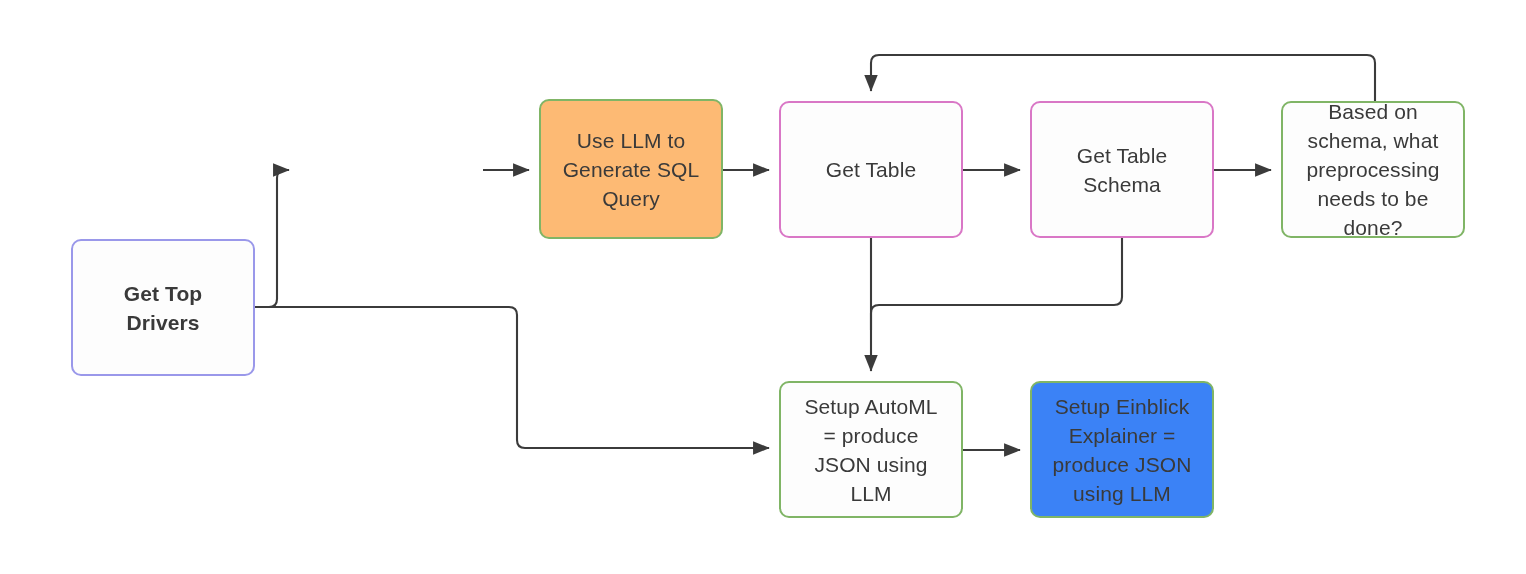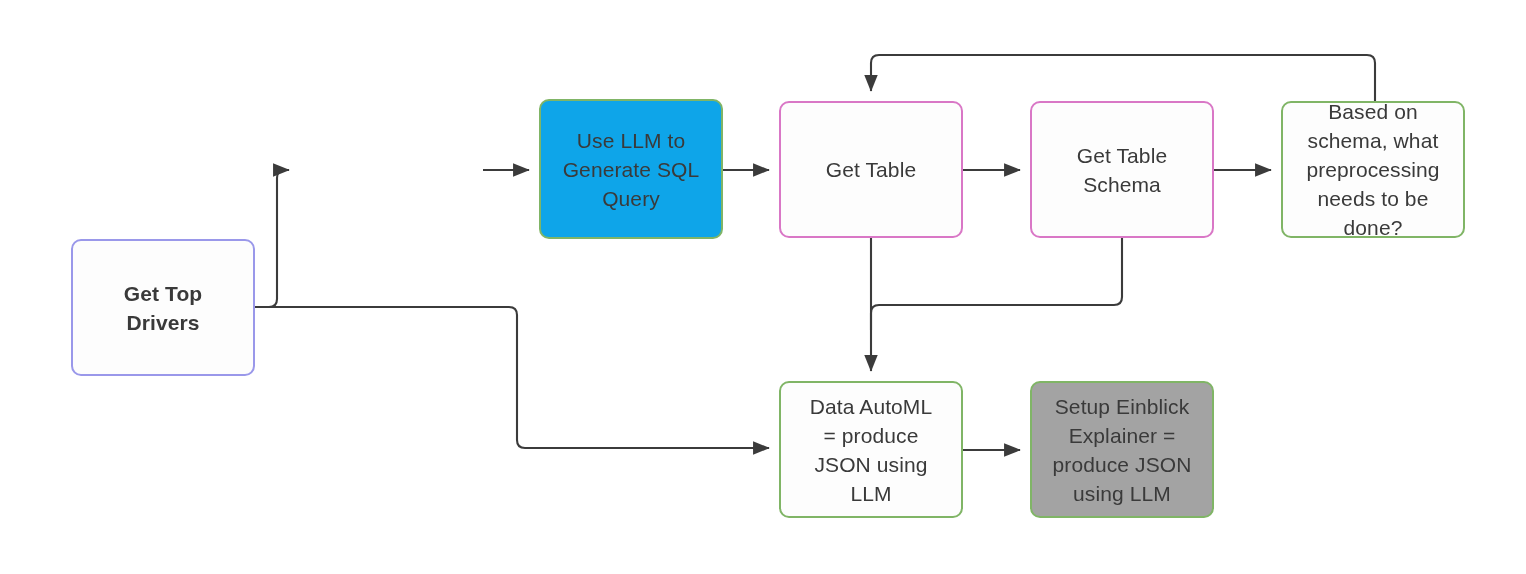--- a/index.html
+++ b/index.html
@@ -85,21 +85,21 @@
       <path d="M963,450 L1020,450" marker-end="url(#arrowhead)"></path>
     </g>
   </svg>
 
   <div class="node purple" style="left: 71px; top: 239px; width: 184px; height: 137px; border-color: rgb(154, 152, 234); background: rgb(253, 253, 253); color: rgb(58, 58, 58); font-weight: bold;">
     <span class="label">Get Top
 Drivers</span>
   </div>
 
 
-  <div class="node green" style="left: 539px; top: 99px; width: 184px; height: 140px; border-color: rgb(128, 181, 102); background: #0ea5e9; color: rgb(58, 58, 58);">
+  <div class="node green" style="left: 539px; top: 99px; width: 184px; height: 140px; border-color: rgb(128, 181, 102); background: #fdba74; color: rgb(58, 58, 58);">
     <span class="label">Use LLM to
 Generate SQL
 Query</span>
   </div>
 
   <div class="node pink" style="left: 779px; top: 101px; width: 184px; height: 137px; border-color: rgb(217, 119, 198); background: rgb(253, 253, 253); color: rgb(58, 58, 58);">
     <span class="label">Get Table</span>
   </div>
 
   <div class="node pink" style="left: 1030px; top: 101px; width: 184px; height: 137px; border-color: rgb(217, 119, 198); background: rgb(253, 253, 253); color: rgb(58, 58, 58);">
@@ -109,26 +109,26 @@
 
   <div class="node green" style="left: 1281px; top: 101px; width: 184px; height: 137px; border-color: rgb(128, 181, 102); background: rgb(253, 253, 253); color: rgb(58, 58, 58);">
     <span class="label">Based on
 schema, what
 preprocessing
 needs to be
 done?</span>
   </div>
 
   <div class="node green" style="left: 779px; top: 381px; width: 184px; height: 137px; border-color: rgb(128, 181, 102); background: rgb(253, 253, 253); color: rgb(58, 58, 58);">
-    <span class="label">Data AutoML
+    <span class="label">Setup AutoML
 = produce
 JSON using
 LLM</span>
   </div>
 
-  <div class="node green" style="left: 1030px; top: 381px; width: 184px; height: 137px; border-color: rgb(128, 181, 102); background: #a3a3a3; color: rgb(58, 58, 58);">
+  <div class="node green" style="left: 1030px; top: 381px; width: 184px; height: 137px; border-color: rgb(128, 181, 102); background: #3b82f6; color: rgb(58, 58, 58);">
     <span class="label">Setup Einblick
 Explainer =
 produce JSON
 using LLM</span>
   </div>
 
 </div>
 
 </body></html>

